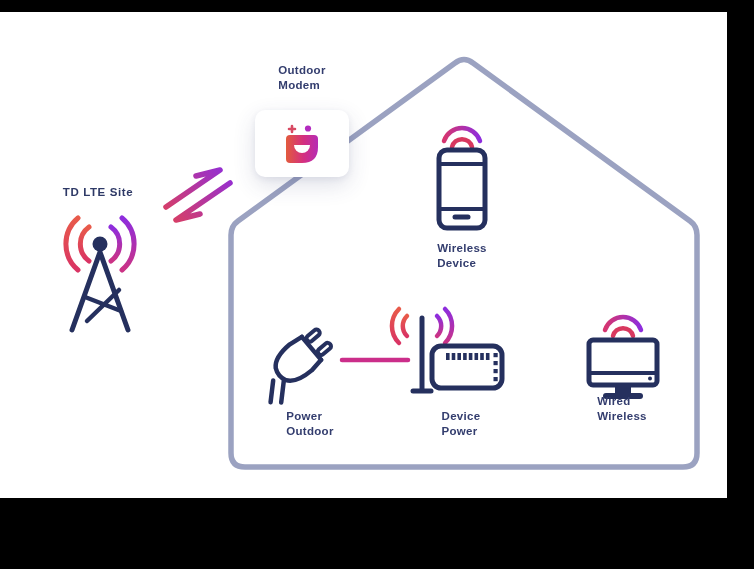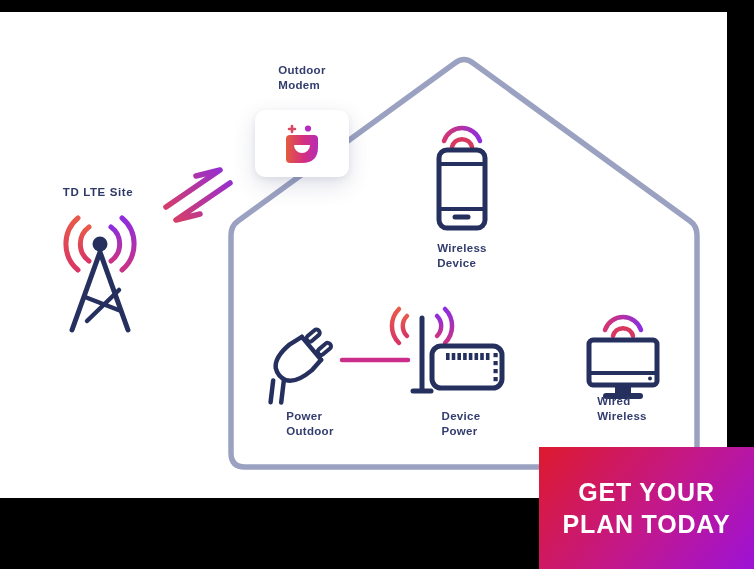--- a/index.html
+++ b/index.html
@@ -184,18 +184,14 @@
   <div class="node-label" style="left:461px;top:409px">
     <div>Device</div>
     <div>Power</div>
   </div>
 
   <div class="node-label" style="left:622px;top:394px">
     <div>Wired</div>
     <div>Wireless</div>
   </div>
 
-  <div class="banner">
-    <div>GET YOUR</div>
-    <div>PLAN TODAY</div>
-  </div>
 
 </div>
 
 </body></html>

